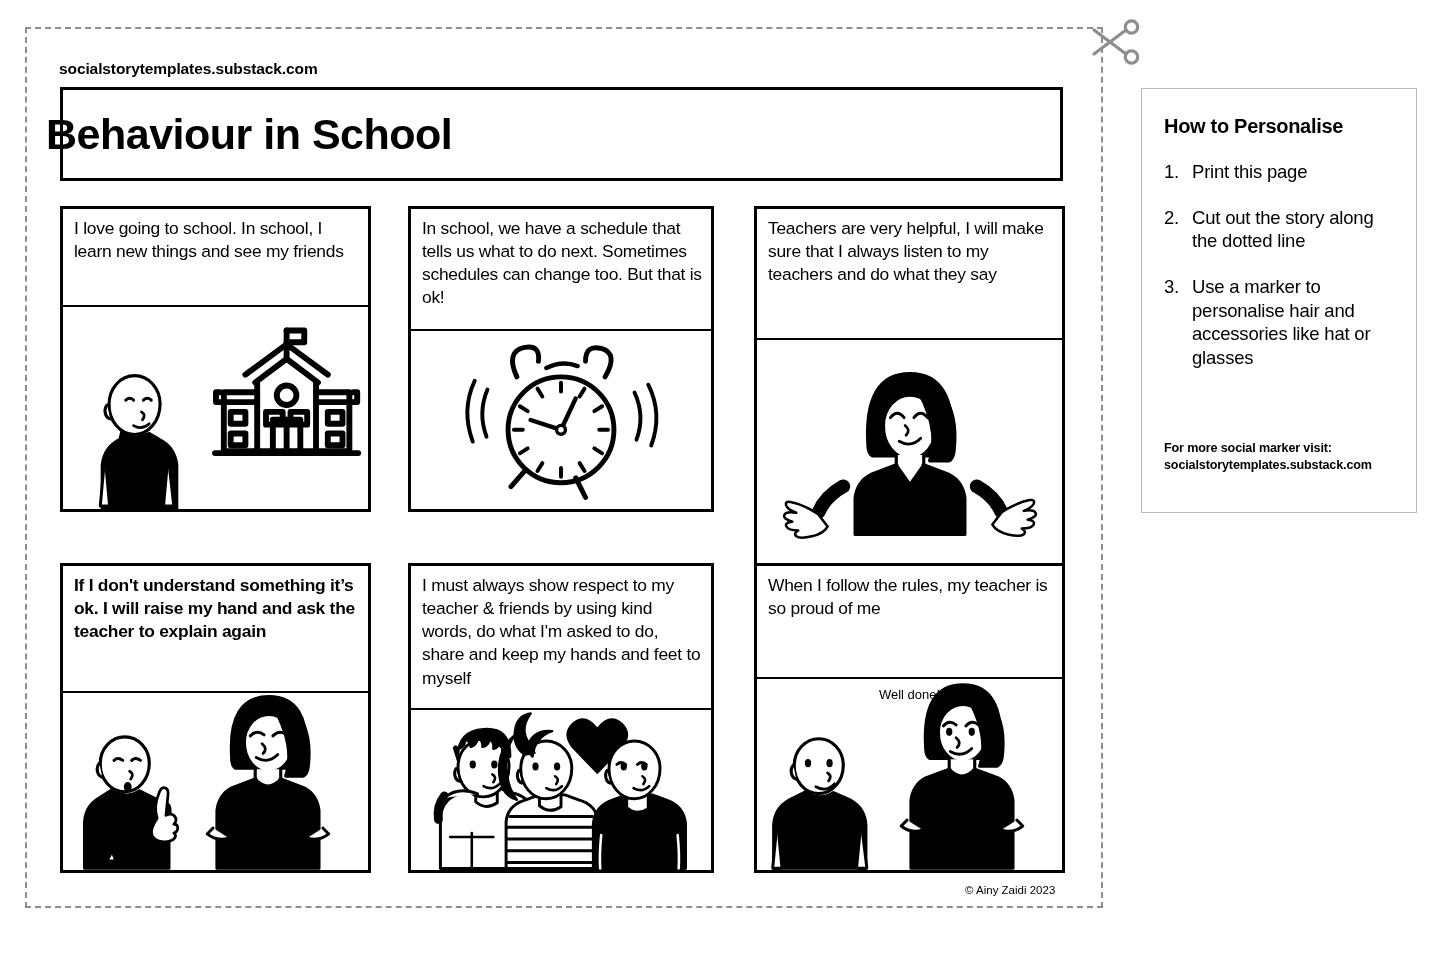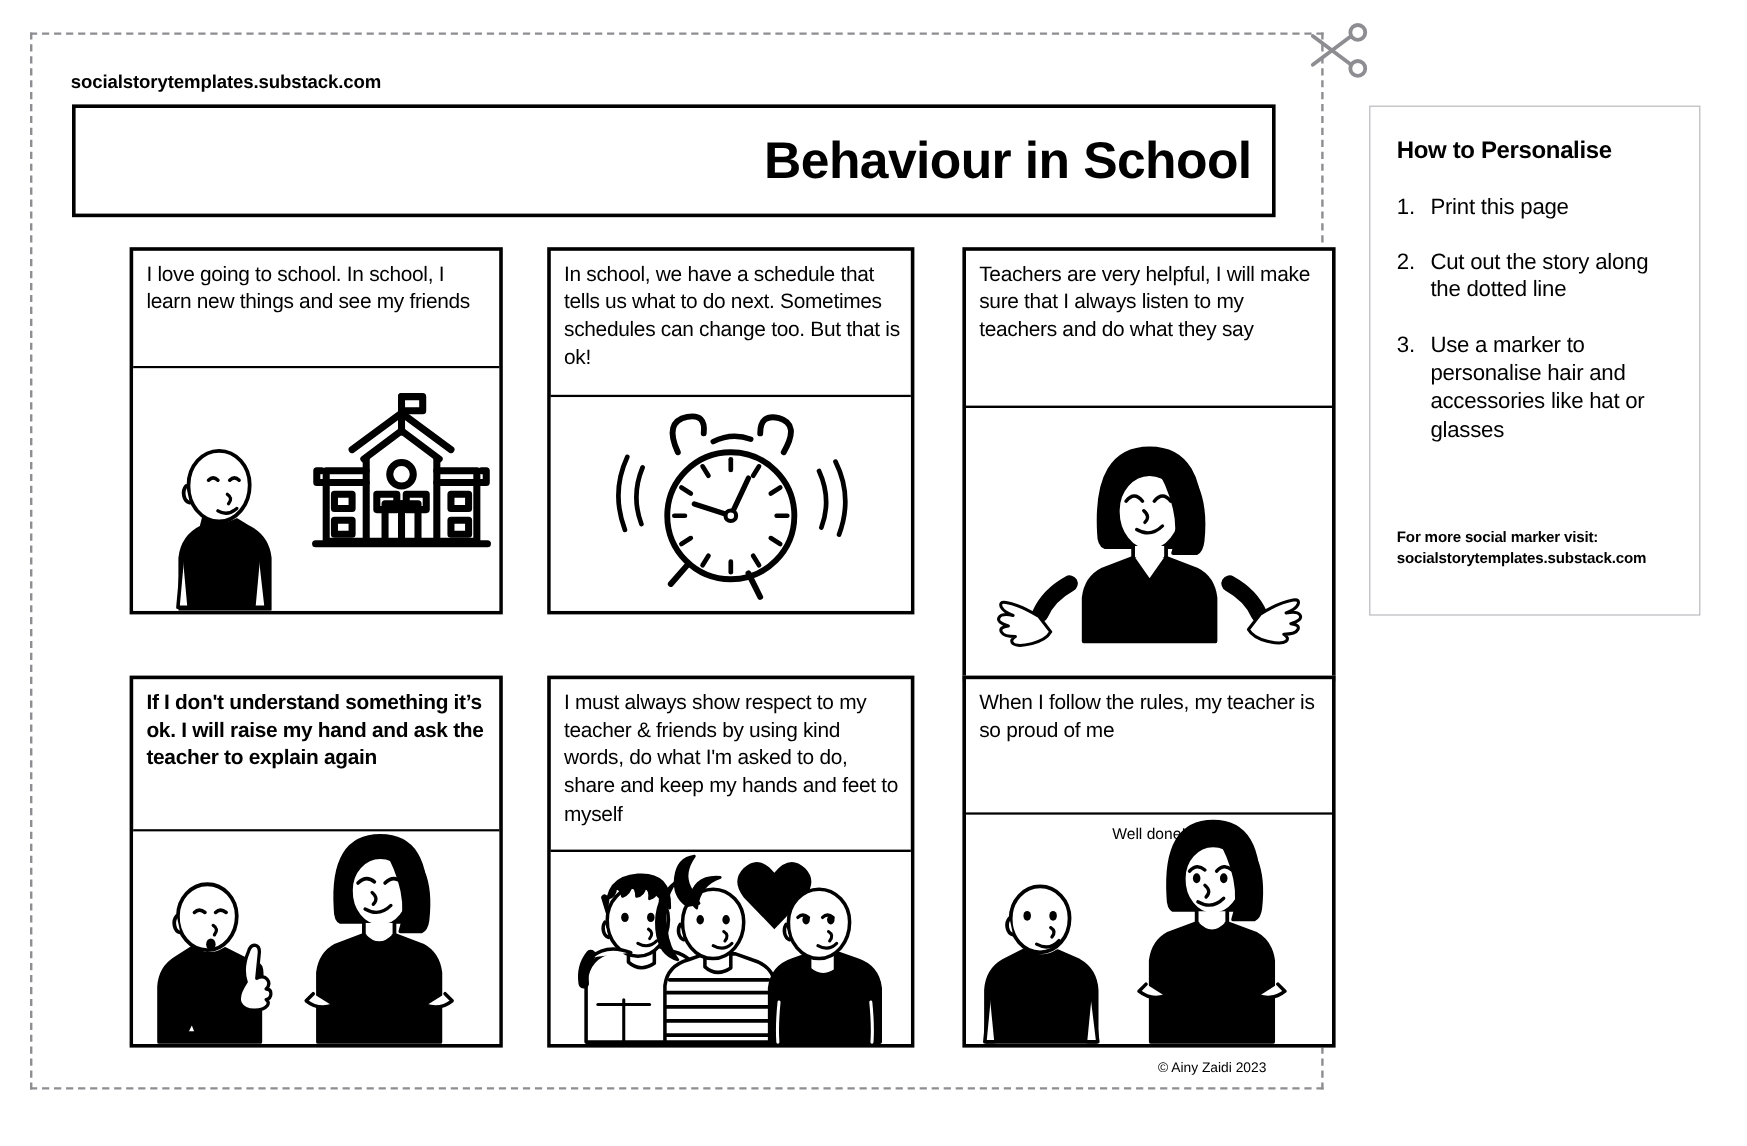--- a/index.html
+++ b/index.html
@@ -34,35 +34,35 @@
     letter-spacing:-0.1px;
   }
   
   #title-box{
     position:absolute;
     left:60px; top:87px;
     width:1003px; height:94px;
     border:3px solid #000;
     box-sizing:border-box;
     background:#fff;
-    display:flex;align-items:center;justify-content:flex-end;
+    display:flex;align-items:center;justify-content:flex-start;
   }
   #title-text{
     font-size:43px;
     font-weight:bold;
     letter-spacing:-0.5px;
     transform:translateX(-17px);
   }
   
   .panel{
     position:absolute;
     border:3px solid #000;
     box-sizing:border-box;
     background:#fff;
-    display:flex;flex-direction:column;margin-left:48px;
+    display:flex;flex-direction:column;
   }
   .panel-text{
     padding:8px 9px 6px 11px;
     font-size:17.4px;
     line-height:1.33;
     font-weight:500;
     letter-spacing:-0.25px;
     border-bottom:2px solid #000;
     box-sizing:border-box;
   }

